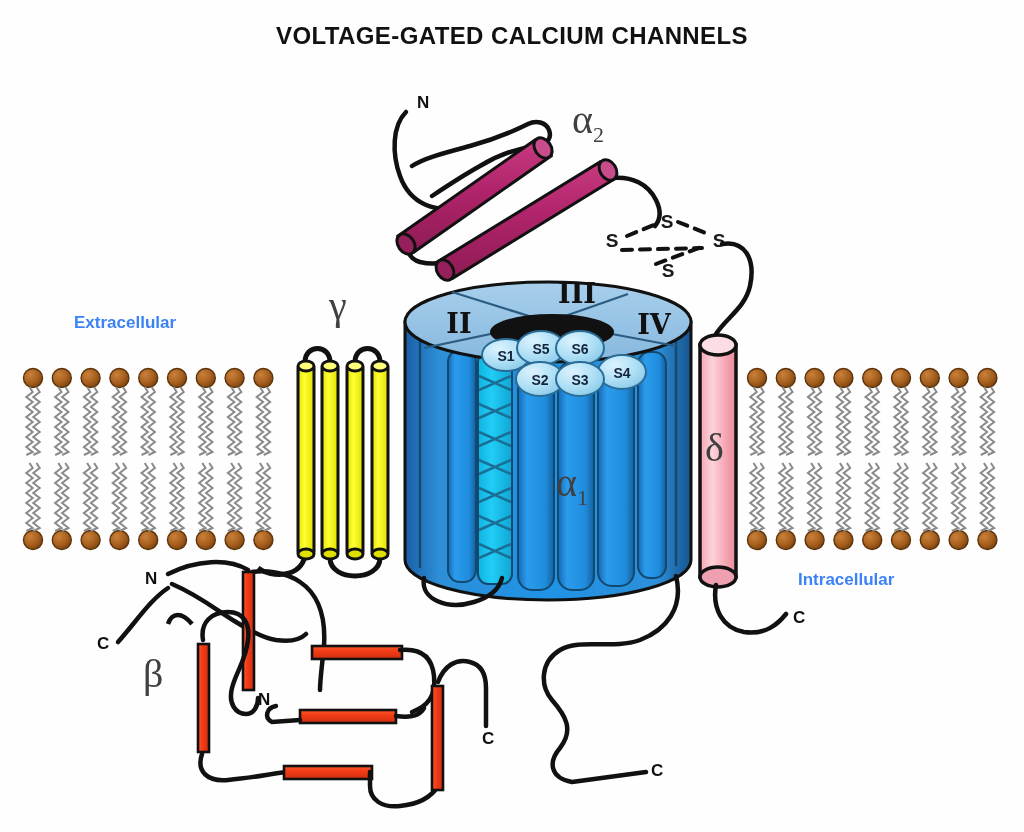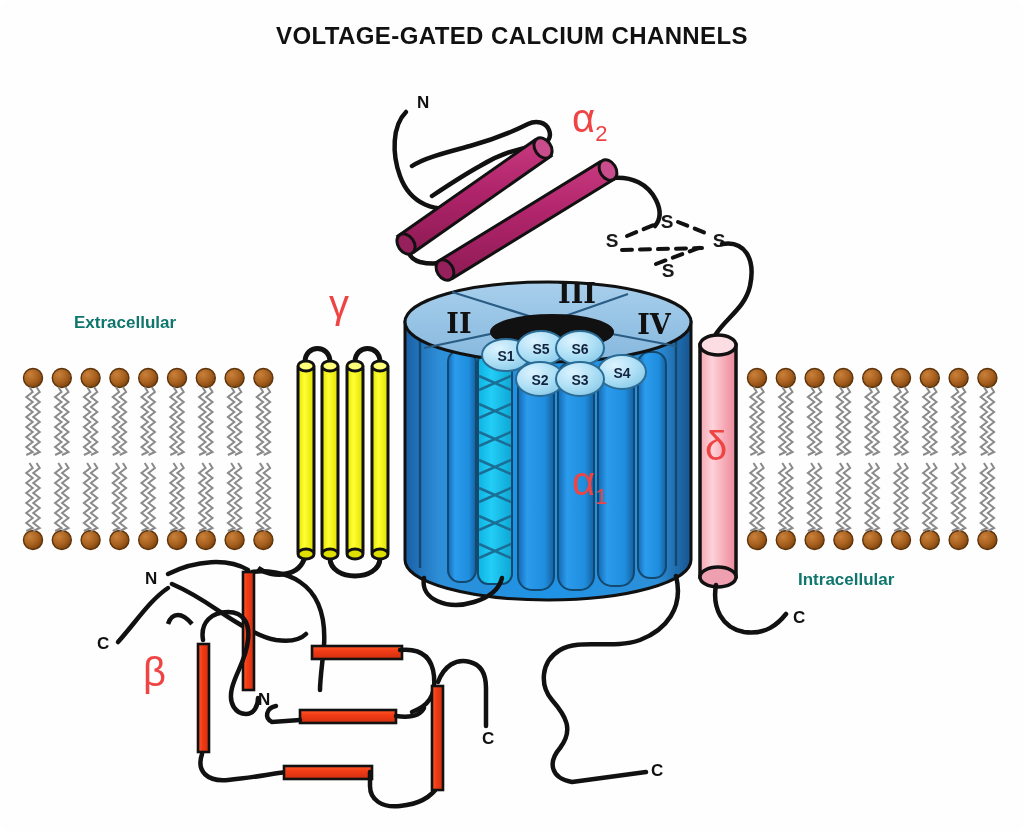--- a/index.html
+++ b/index.html
@@ -2,23 +2,23 @@
 <html><head>
 <meta charset="utf-8">
 <style>
   html,body{margin:0;padding:0;background:#ffffff;}
   body{width:1024px;height:832px;overflow:hidden;
        font-family:"Liberation Sans", sans-serif;}
   #stage{position:relative;width:1024px;height:832px;background:#fefefe;border-radius:10px;}
   svg#diagram{position:absolute;left:0;top:0;width:1024px;height:832px;}
   .ttl{position:absolute;left:0;top:22px;width:1024px;text-align:center;
        font-weight:bold;font-size:24px;letter-spacing:.4px;color:#111;}
-  .lbl{position:absolute;color:#0f766e;}
+  .lbl{position:absolute;color:#3b82f6;}
   .lbl-bold{font-weight:bold;font-size:17px;}
-  .greek{font-family:Liberation Sans, sans-serif;font-size:40px;color:#ef4444;}
+  .greek{font-family:Liberation Serif, serif;font-size:40px;color:#404040;}
   .greek sub{font-size:22px;}
   .nc{font-family:"Liberation Sans", sans-serif;font-weight:bold;font-size:17px;color:#111;}
   .roman{font-family:"DejaVu Serif", serif;font-weight:bold;font-size:27px;fill:#111;}
   .segtxt{font-family:"Liberation Sans", sans-serif;font-weight:bold;font-size:14px;fill:#12233d;}
   .stxt{font-family:"Liberation Sans", sans-serif;font-weight:bold;font-size:19px;fill:#1a1a1a;}
 </style>
 </head>
 <body>
 
 <div id="stage">
@@ -349,21 +349,21 @@
   </svg>
 
   <div class="lbl lbl-bold" style="left:74px;top:313px;">Extracellular</div>
   <div class="lbl lbl-bold" style="left:798px;top:570px;">Intracellular</div>
 
   <div class="lbl greek" style="left:572px;top:96px;">
     <span>α</span><sub>2</sub>
   </div>
   <div class="lbl greek" style="left:329px;top:282px;">γ</div>
   <div class="lbl greek" style="left:705px;top:424px;">δ</div>
-  <div class="lbl greek" style="left:556px;top:459px;margin-left:16px;">
+  <div class="lbl greek" style="left:556px;top:459px;">
     <span>α</span><sub>1</sub>
   </div>
   <div class="lbl greek" style="left:143px;top:650px;">β</div>
 
   <div class="lbl nc" style="left:417px;top:93px;">N</div>
   <div class="lbl nc" style="left:793px;top:608px;">C</div>
   <div class="lbl nc" style="left:651px;top:761px;">C</div>
   <div class="lbl nc" style="left:145px;top:569px;">N</div>
   <div class="lbl nc" style="left:97px;top:634px;">C</div>
   <div class="lbl nc" style="left:258px;top:690px;">N</div>

